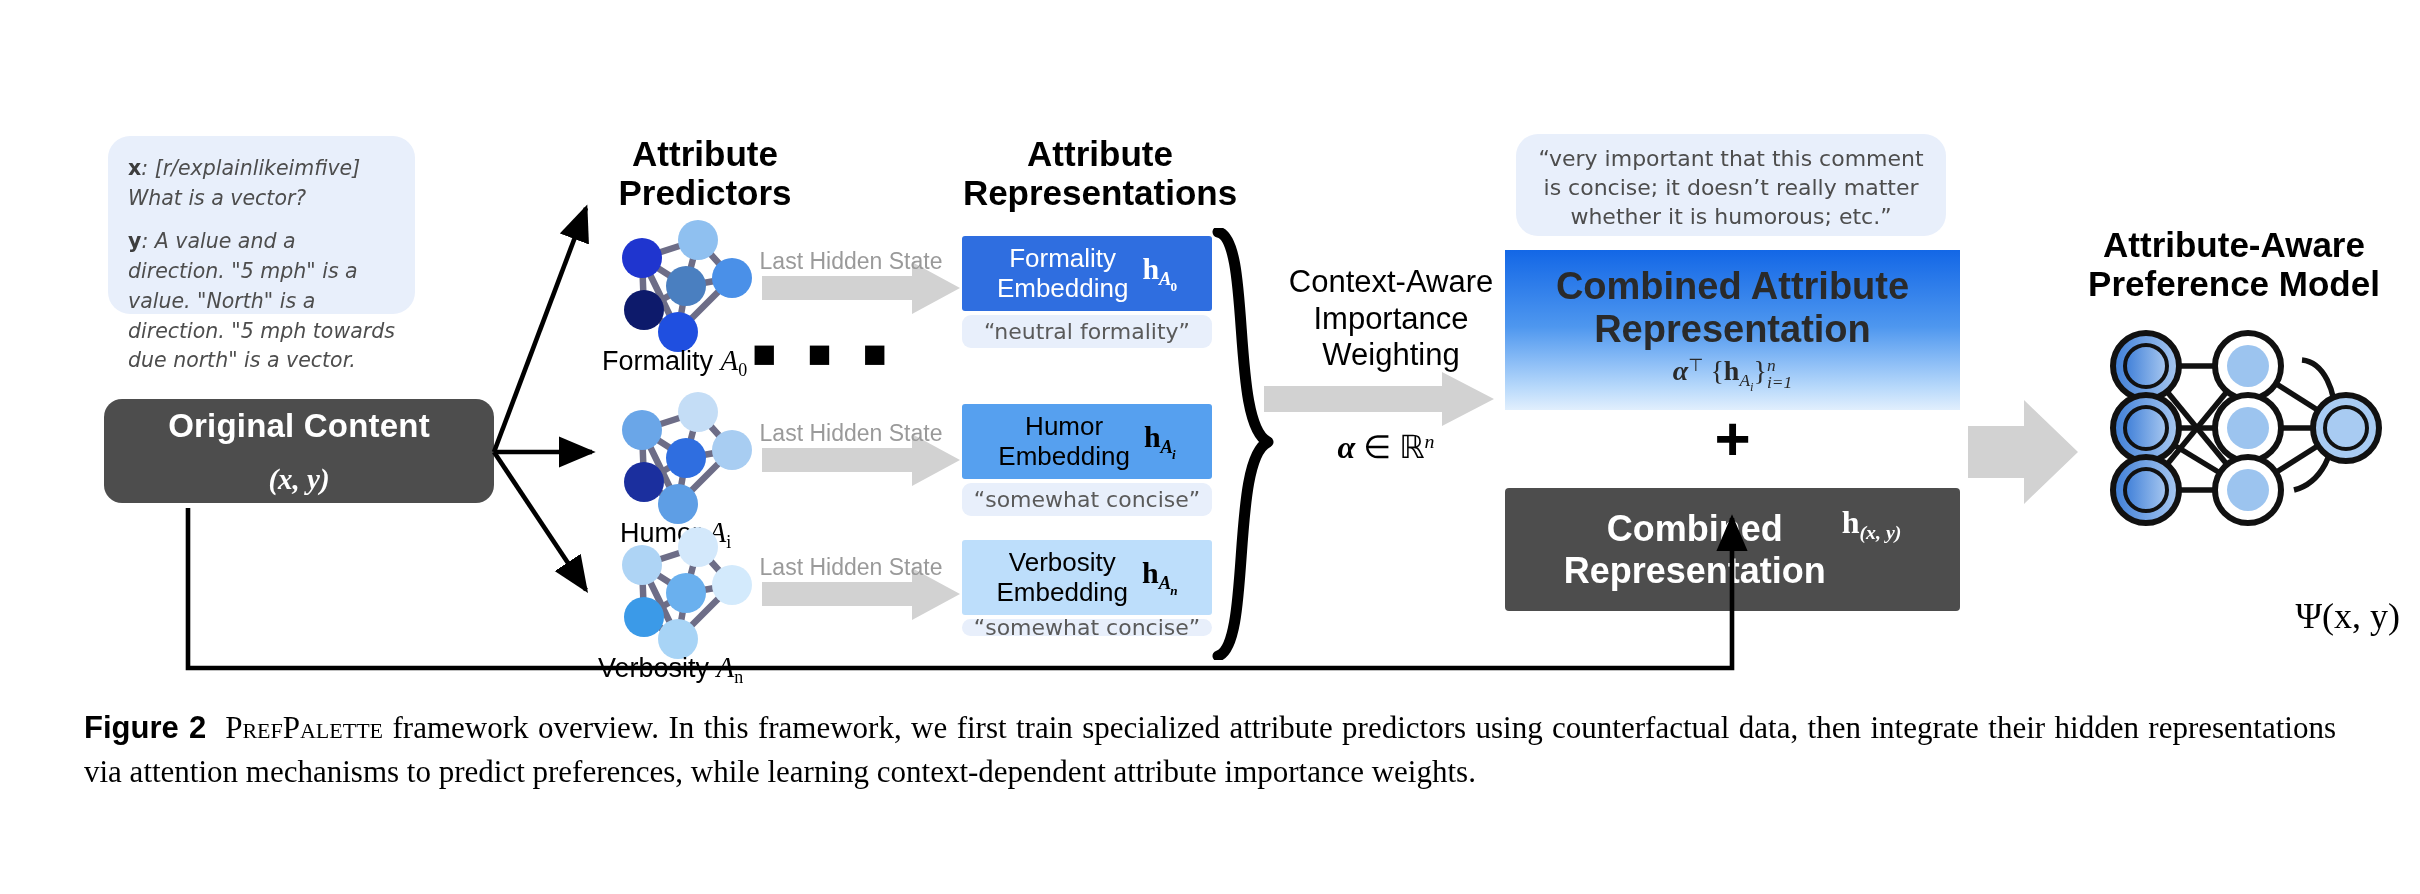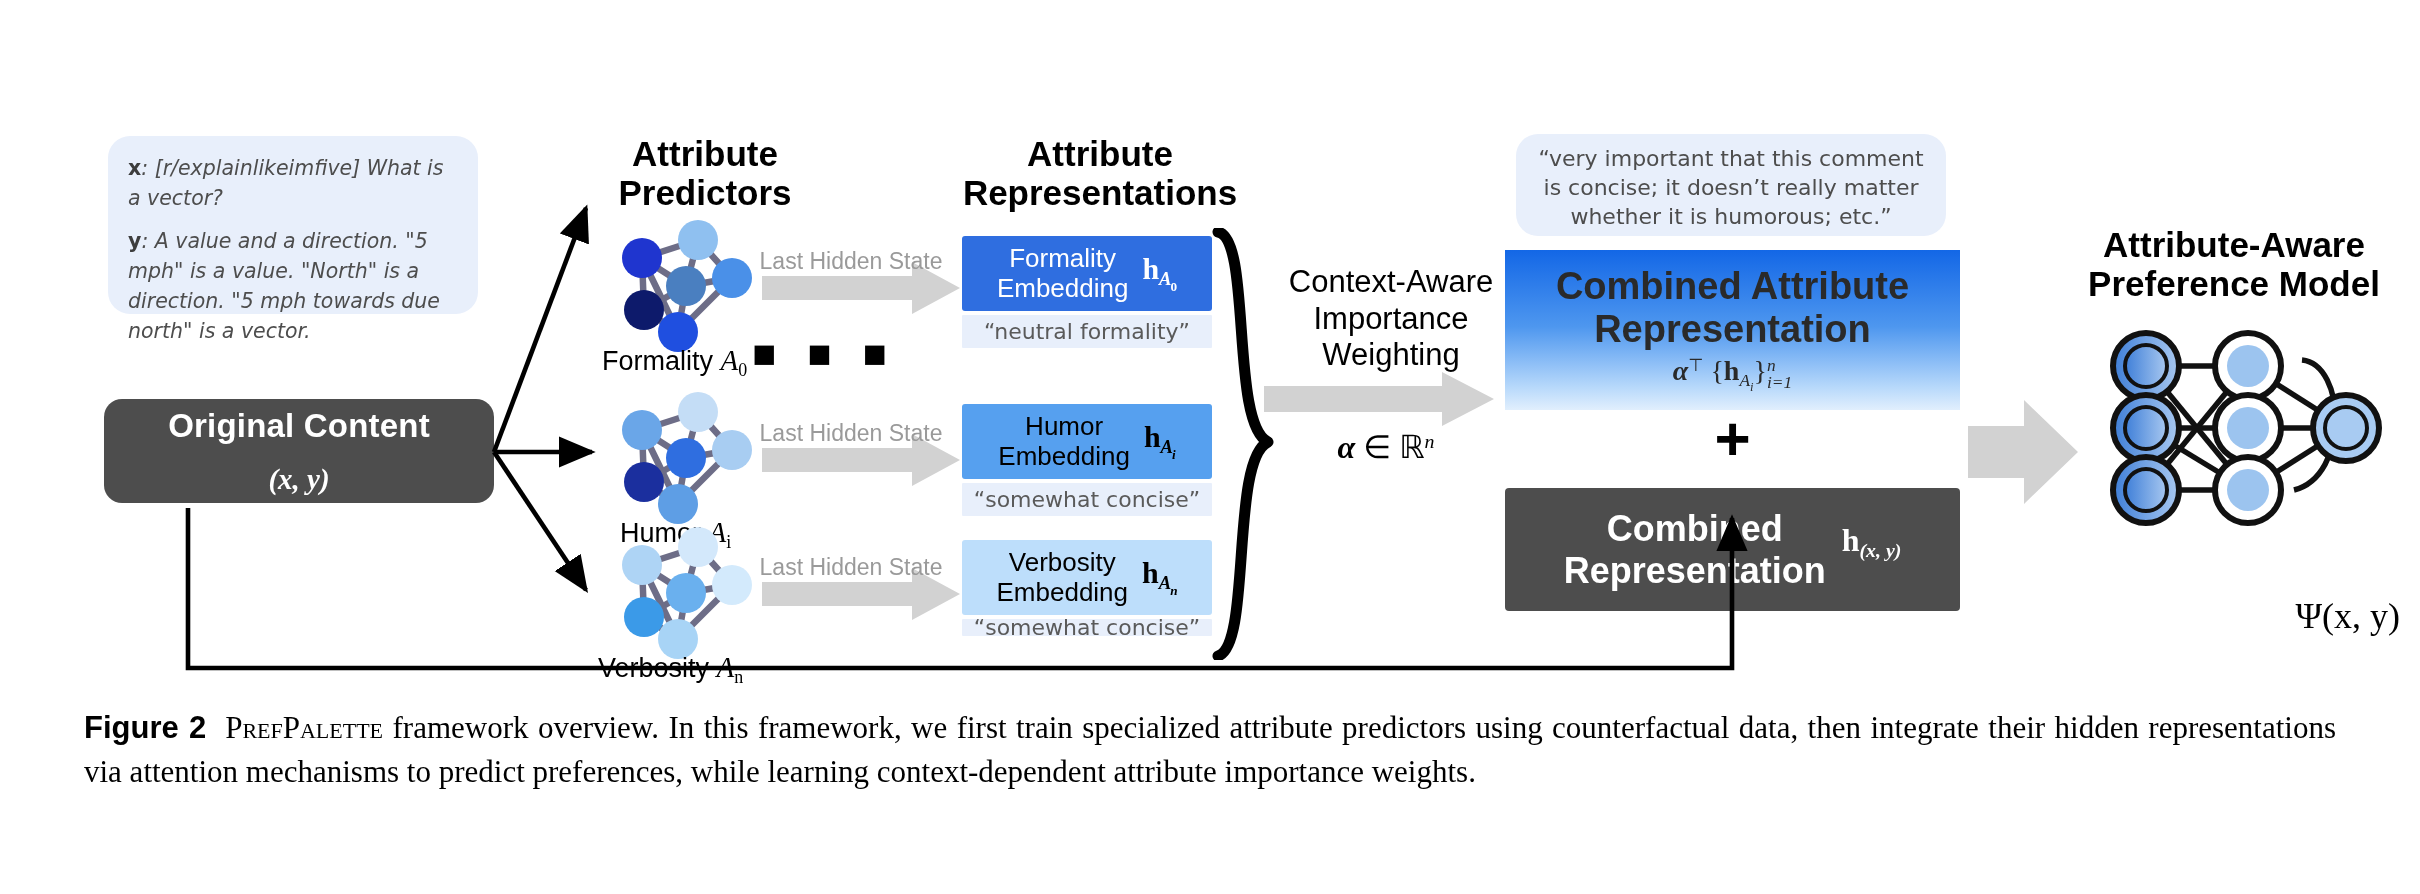--- a/index.html
+++ b/index.html
@@ -38,21 +38,21 @@
   
   .embox{
     border-radius:3px;box-sizing:border-box;
     display:flex;align-items:center;justify-content:center;
     font-family:"Liberation Sans",sans-serif;line-height:1.12;
   }
   .embox .lbl{text-align:center;font-weight:normal;}
   .embox .hsym{margin-left:14px;font-family:"Liberation Serif",serif;}
 
   .caption-chip{
-    background:#e8effb;border-radius:1px;color:#5a5a5a;
+    background:#e8effb;border-radius:9px;color:#5a5a5a;
     font-family:"DejaVu Sans",sans-serif;text-align:center;
     display:flex;align-items:center;justify-content:center;
     box-sizing:border-box;
   }
 
   
   .garrow{position:absolute;}
 
   
   .cap{
@@ -66,21 +66,21 @@
   .mono-math{font-family:"Liberation Serif",serif;font-style:italic;}
   .upr{font-style:normal;}
   .sub{font-size:0.62em;vertical-align:-0.32em;}
   .sup{font-size:0.62em;vertical-align:0.5em;}
 </style>
 </head>
 <body>
 
 <div class="fig">
 
-  <div class="abs bubble" style="left:108px;top:136px;width:370px;height:178px;padding:18px 20px 28px 20px;font-size:20.5px;">
+  <div class="abs bubble" style="left:108px;top:136px;width:307px;height:178px;padding:18px 20px 28px 20px;font-size:20.5px;">
     <div style="margin-bottom:14px;">
       <b>x</b><span class="it">: [r/explainlikeimfive] What is a vector?</span>
     </div>
     <div>
       <b>y</b><span class="it">: A value and a direction. "5 mph" is a value. "North" is a direction. "5 mph towards due north" is a vector.</span>
     </div>
   </div>
 
   <div class="abs darkbox" style="left:104px;top:399px;width:390px;height:104px;">
     <div style="font-size:33px;letter-spacing:.2px;">Original Content</div>
@@ -290,21 +290,21 @@
   </div>
 
   <div class="abs" style="left:1505px;top:408px;width:455px;text-align:center;font-size:62px;font-weight:bold;line-height:1;">+</div>
 
   <div class="abs darkbox-sq" style="left:1505px;top:488px;width:455px;height:123px;
               display:flex;align-items:center;justify-content:center;">
     <div style="font-size:36px;font-weight:bold;line-height:1.14;text-align:center;color:#fff;">
       <div>Combined</div>
       <div>Representation</div>
     </div>
-    <div style="font-size:32px;font-weight:bold;color:#fff;margin-left:16px;align-self:flex-start;margin-top:34px;
+    <div style="font-size:32px;font-weight:bold;color:#fff;margin-left:16px;align-self:flex-start;margin-top:16px;
                 font-family:'Liberation Serif',serif;">
       <span>h</span><span class="sub mono-math">(x, y)</span>
     </div>
   </div>
 
   <svg class="abs" style="left:180px;top:500px;width:1570px;height:190px;overflow:visible;">
     <path d="M8,8 L8,168 L1552,168 L1552,18" stroke="#000" stroke-width="4.6" fill="none" marker-end="url(#ah2)"></path>
     <defs>
       <marker id="ah2" markerWidth="9" markerHeight="9" refX="7.2" refY="3.4" orient="auto">
         <path d="M0,0 L8,3.4 L0,6.8 z" fill="#000"></path>

